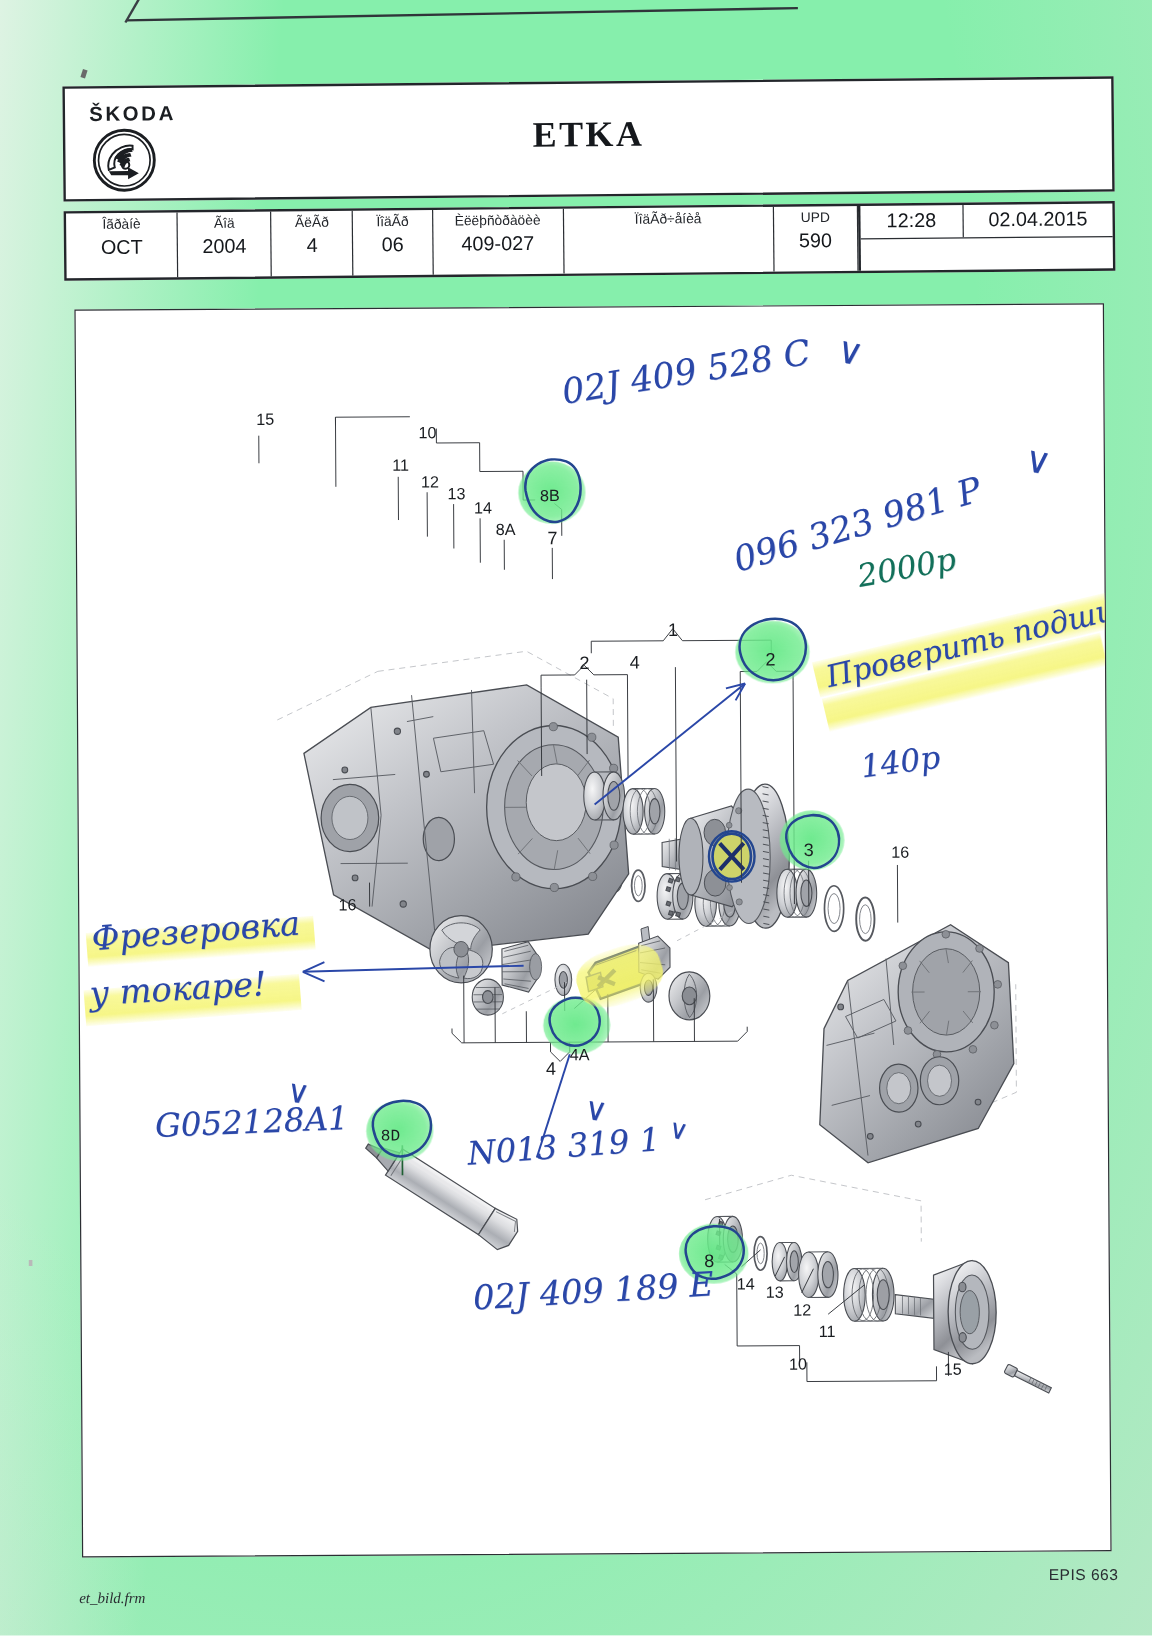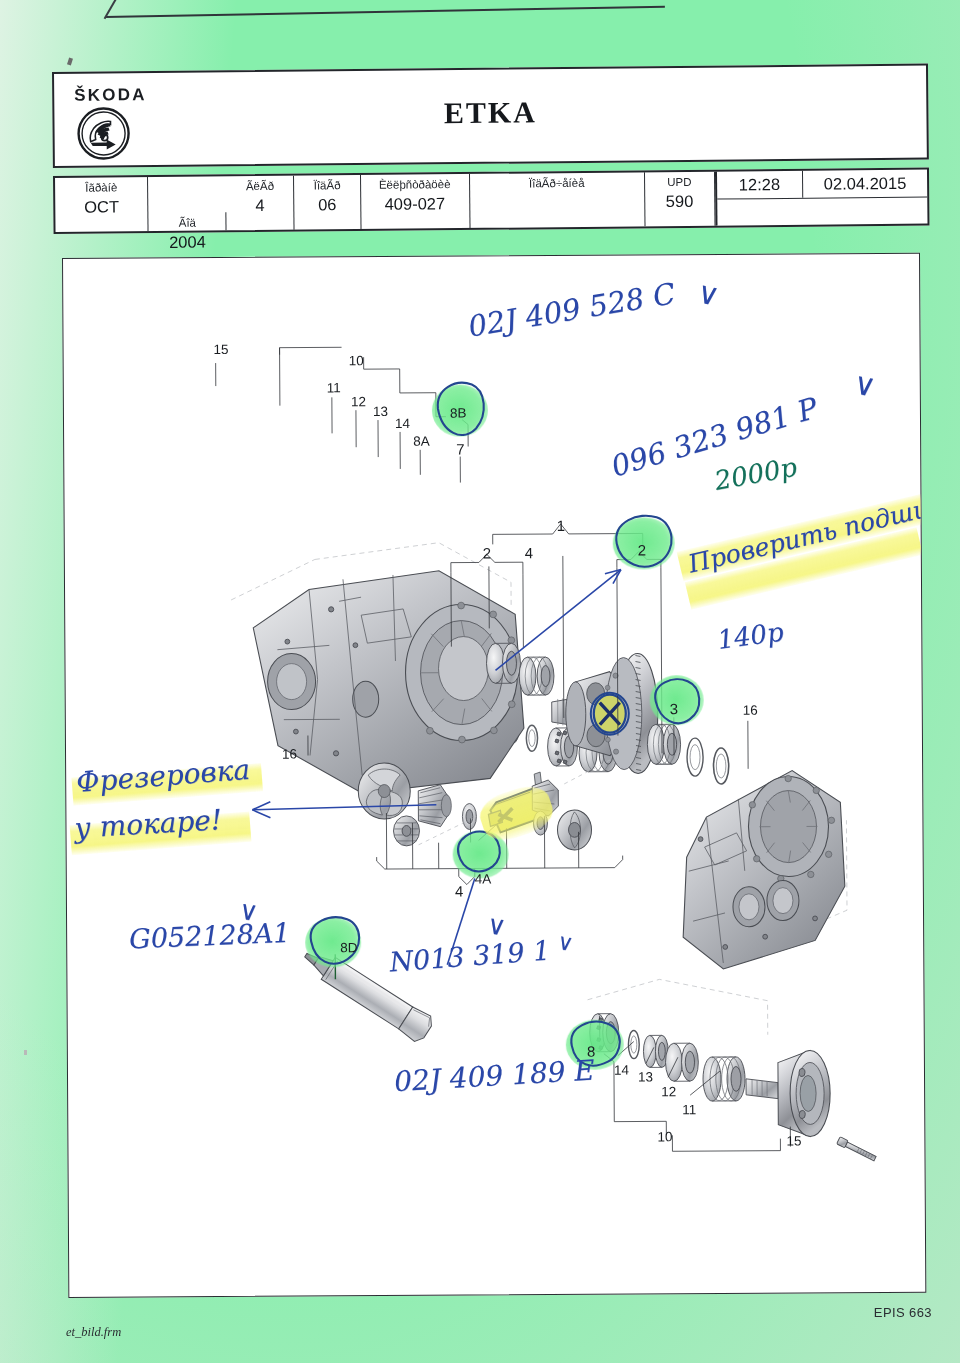--- a/index.html
+++ b/index.html
@@ -261,21 +261,21 @@
 
       <div id="doc-title">ETKA</div>
     </div>
 
     <div id="tb-meta">
 
       <div class="meta-cell" style="width: 96px;">
           <div class="meta-label">Îãðàíè</div>
           <div class="meta-value">OCT</div>
         </div>
-        <div class="meta-cell" style="width: 80px; margin-top: 36px;">
+        <div class="meta-cell" style="width: 80px;">
           <div class="meta-label">Ãîä</div>
           <div class="meta-value">2004</div>
         </div>
         <div class="meta-cell" style="width: 70px;">
           <div class="meta-label">ÃëÃð</div>
           <div class="meta-value">4</div>
         </div>
         <div class="meta-cell" style="width: 68px;">
           <div class="meta-label">ÏîäÃð</div>
           <div class="meta-value">06</div>
@@ -919,21 +919,21 @@
       <div class="callout" style="left: 392px; top: 185px;">7</div>
       <div class="callout" style="left: 492px; top: 262px;">1</div>
       <div class="callout" style="left: 418px; top: 289px;">2</div>
       <div class="callout" style="left: 460px; top: 289px;">4</div>
       <div class="callout" style="left: 573px; top: 287px;">2</div>
       <div class="callout" style="left: 604px; top: 446px;">3</div>
       <div class="callout sm" style="left: 216px; top: 490px;">16</div>
       <div class="callout sm" style="left: 677px; top: 449px;">16</div>
       <div class="callout sm" style="left: 408px; top: 616px;">4A</div>
       <div class="callout" style="left: 388px; top: 627px;">4</div>
-      <div class="callout sm" style="left: 273px; top: 684px;">8D</div>
+      <div class="callout sm" style="left: 250px; top: 684px; font-family: Liberation Mono, monospace;">8D</div>
       <div class="callout" style="left: 519px; top: 788px;">8</div>
       <div class="callout sm" style="left: 546px; top: 808px;">14</div>
       <div class="callout sm" style="left: 570px; top: 815px;">13</div>
       <div class="callout sm" style="left: 593px; top: 830px;">12</div>
       <div class="callout sm" style="left: 614px; top: 848px;">11</div>
       <div class="callout sm" style="left: 589px; top: 875px;">10</div>
       <div class="callout sm" style="left: 718px; top: 880px;">15</div>
     </div>
 
   <div id="footer-file">et_bild.frm</div>

